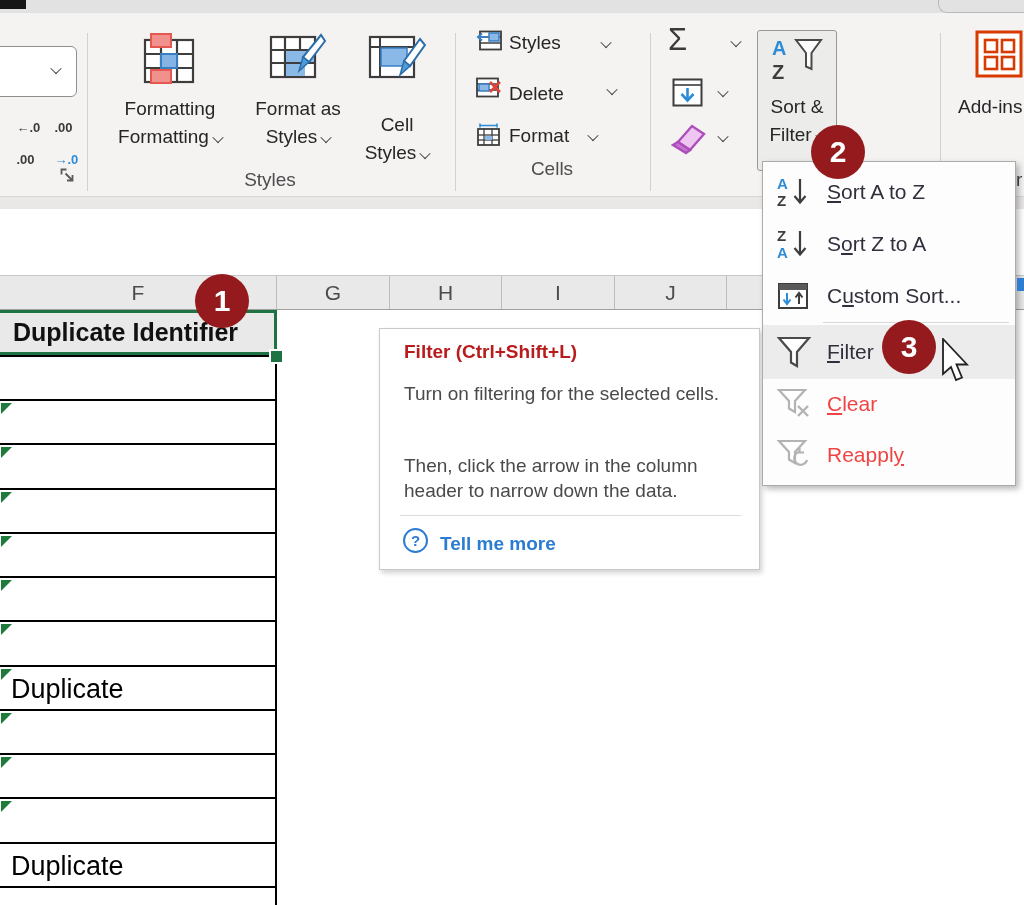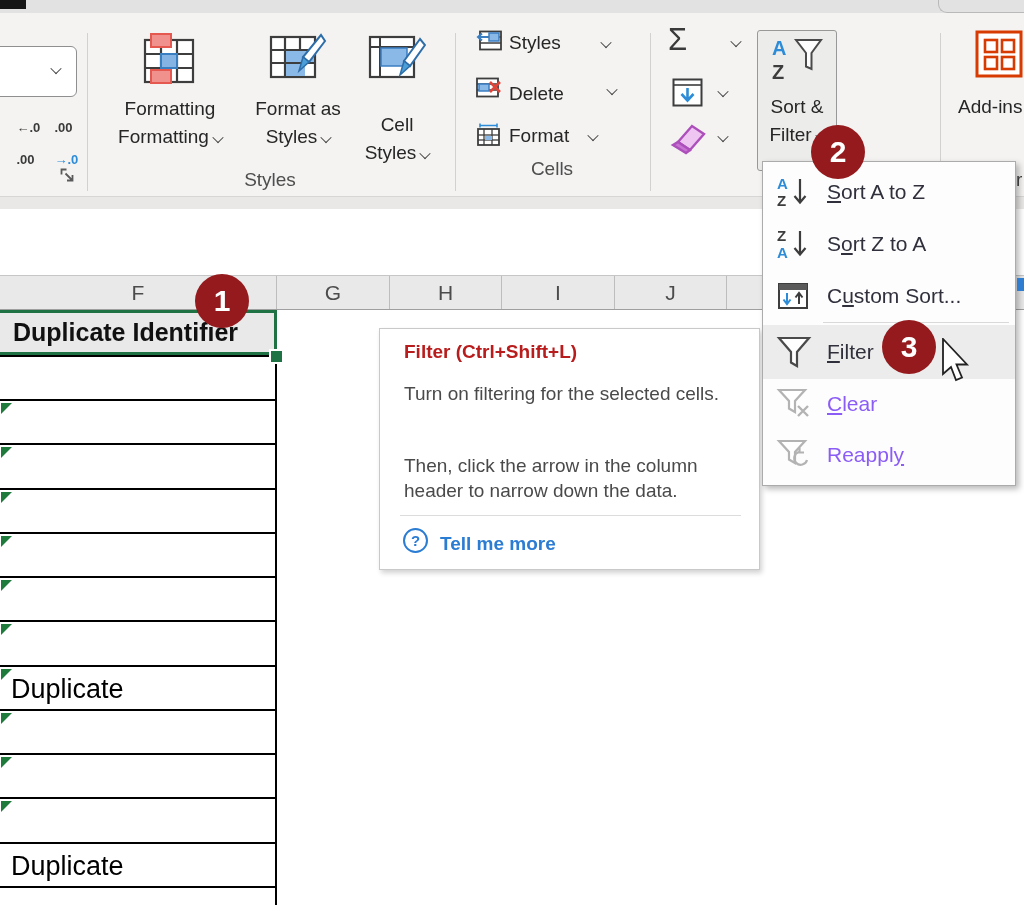--- a/index.html
+++ b/index.html
@@ -53,21 +53,21 @@
   .tt-hr{position:absolute;left:20px;top:186px;width:341px;height:1px;background:#dcdcdc;}
   .tt-link{position:absolute;left:60px;top:204px;font-size:19px;font-weight:bold;color:#2b7cd3;}
 
   
   .menu{left:762px;top:161px;width:254px;height:325px;background:#fdfdfd;border:1px solid #ababab;
         box-shadow:3px 3px 6px rgba(0,0,0,.28);z-index:30;box-sizing:border-box;}
   .mitem{position:absolute;left:0;width:252px;height:52px;display:flex;align-items:center;}
   .mitem.hl{background:#ececec;}
   .micon{width:38px;margin-left:12px;display:flex;justify-content:center;}
   .mlabel{margin-left:14px;font-size:21px;color:#30303c;}
-  .mitem.dis .mlabel{color:#8b5cf6;}
+  .mitem.dis .mlabel{color:#ef4444;}
   .msep{position:absolute;left:60px;top:160px;width:186px;height:1px;background:#d9d9d9;}
 
   
   .badge{width:54px;height:54px;border-radius:50%;background:#941a1d;color:#fff;font-size:30px;
          font-weight:bold;display:flex;align-items:center;justify-content:center;z-index:40;}
   .cursor{z-index:50;}
   .frag{z-index:31;font-size:19px;color:#3a3a3a;}
   .frag-blue{left:1017px;top:278px;width:7px;height:13px;background:#2e7dd1;z-index:31;}
 </style>
 </head>

